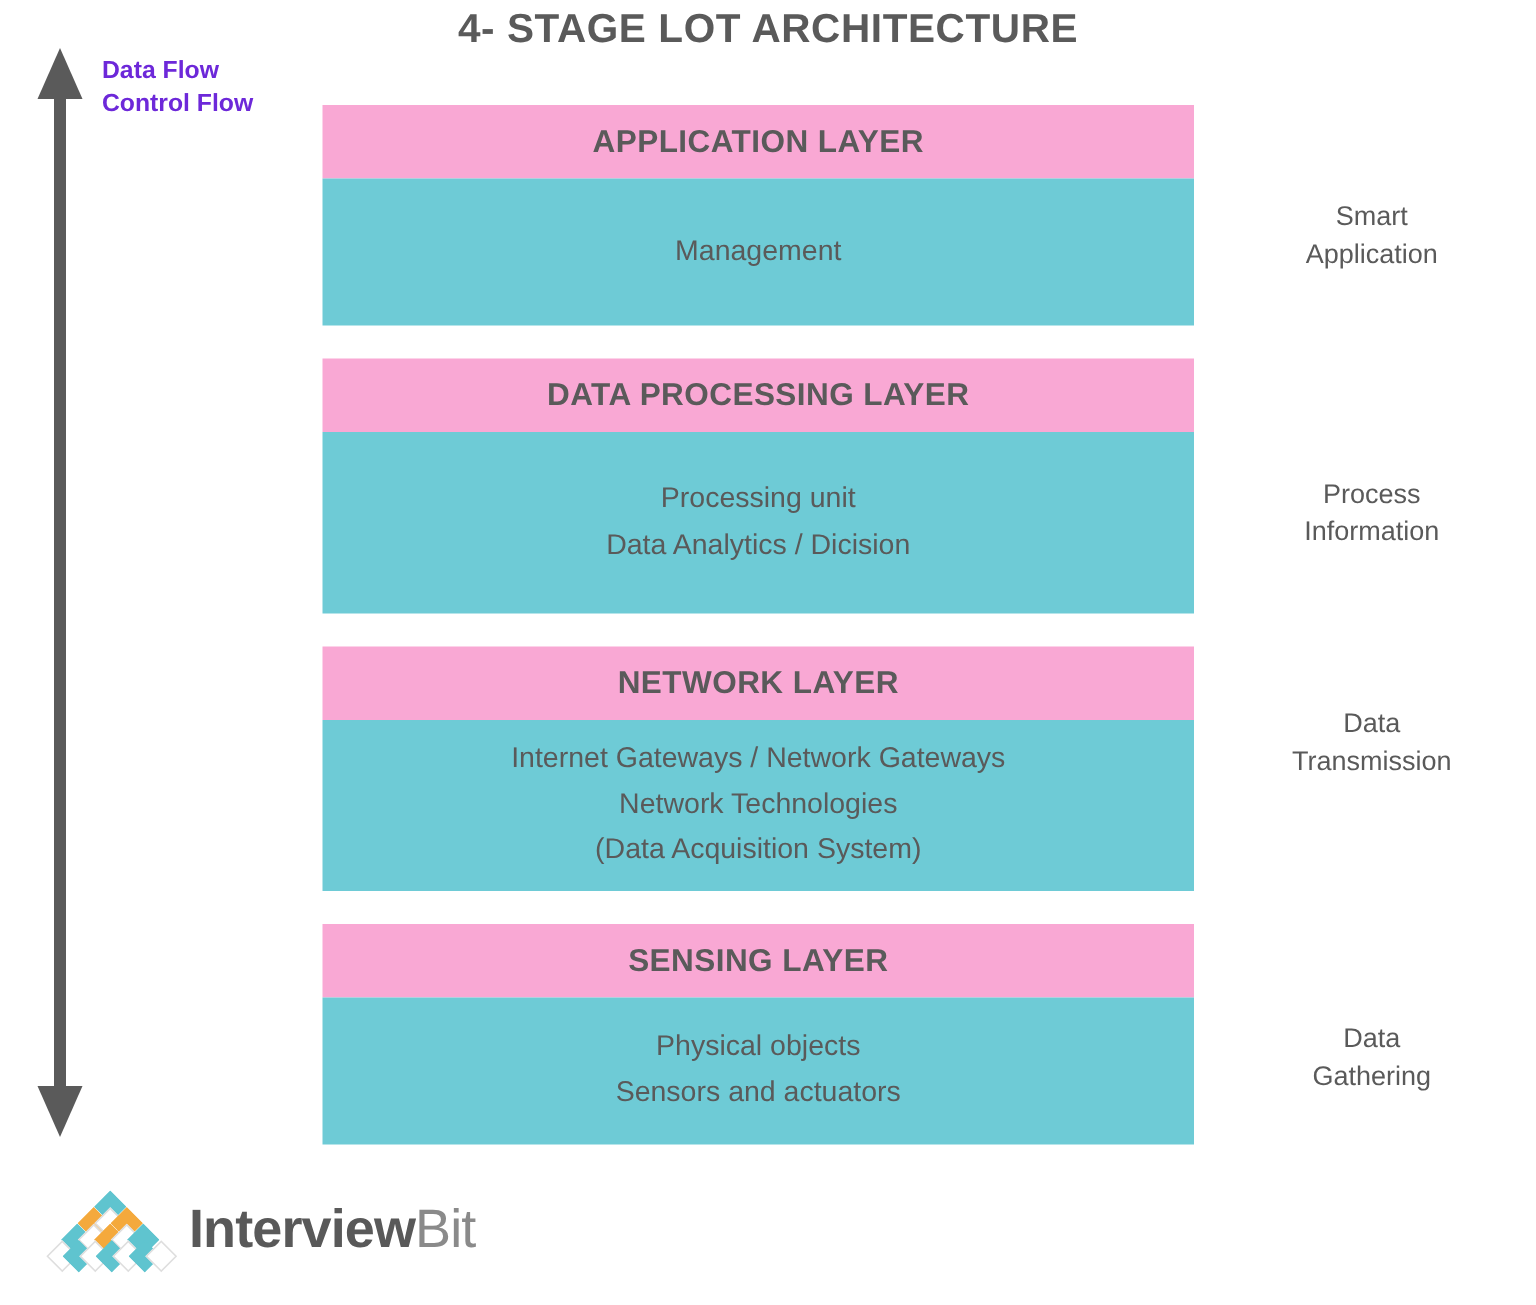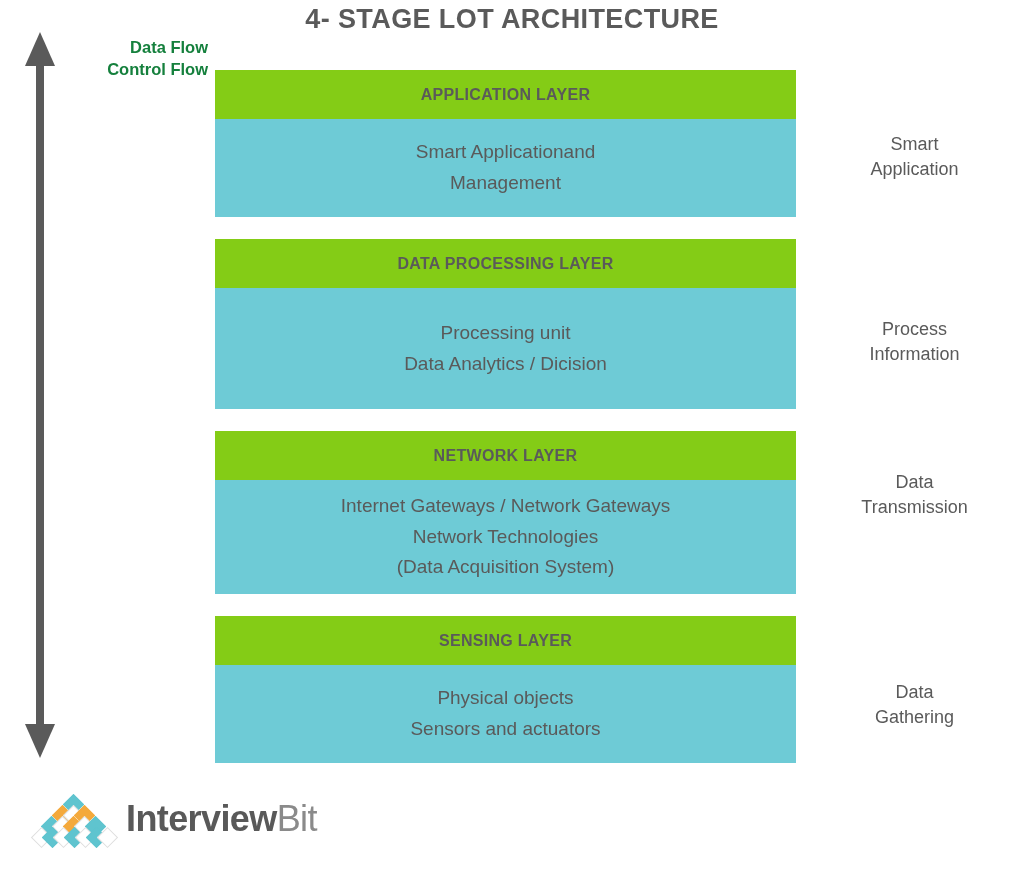--- a/index.html
+++ b/index.html
@@ -35,44 +35,44 @@
     left: 22px;
     top: 30px;
     width: 36px;
     height: 730px;
   }
   .flow-label {
     position: absolute;
     left: 68px;
     top: 36px;
     width: 140px;
-    text-align: right;
+    text-align: left;
     font-size: 16.5px;
     font-weight: bold;
-    color: #15803d;
+    color: #6d28d9;
     line-height: 1.35;
   }
   .flow-label div { white-space: nowrap; }
 
   
   .stack {
     position: absolute;
     left: 215px;
     top: 70px;
     width: 581px;
   }
   .layer-block {
     width: 100%;
     margin-bottom: 22px;
     box-sizing: border-box;
   }
   .layer-header {
-    background: #84cc16;
-    color: #5a5a5a;
-    font-size: 16px;
+    background: #f9a8d4;
+    color: #5a5a5a;
+    font-size: 21px;
     font-weight: bold;
     letter-spacing: 0.3px;
     text-align: center;
     display: flex;
     align-items: center;
     justify-content: center;
     box-sizing: border-box;
   }
   .layer-body {
     background: #6ecbd6;
@@ -168,21 +168,20 @@
 <div class="flow-label">
   <div>Data Flow</div>
   <div>Control Flow</div>
 </div>
 
 <div class="stack">
 
   <div class="layer-block b0">
     <div class="layer-header">APPLICATION LAYER</div>
     <div class="layer-body">
-      <span class="line">Smart Applicationand</span>
       <span class="line">Management</span>
     </div>
   </div>
 
   <div class="layer-block b1">
     <div class="layer-header">DATA PROCESSING LAYER</div>
     <div class="layer-body">
       <span class="line">Processing unit</span>
       <span class="line">Data Analytics / Dicision</span>
     </div>

